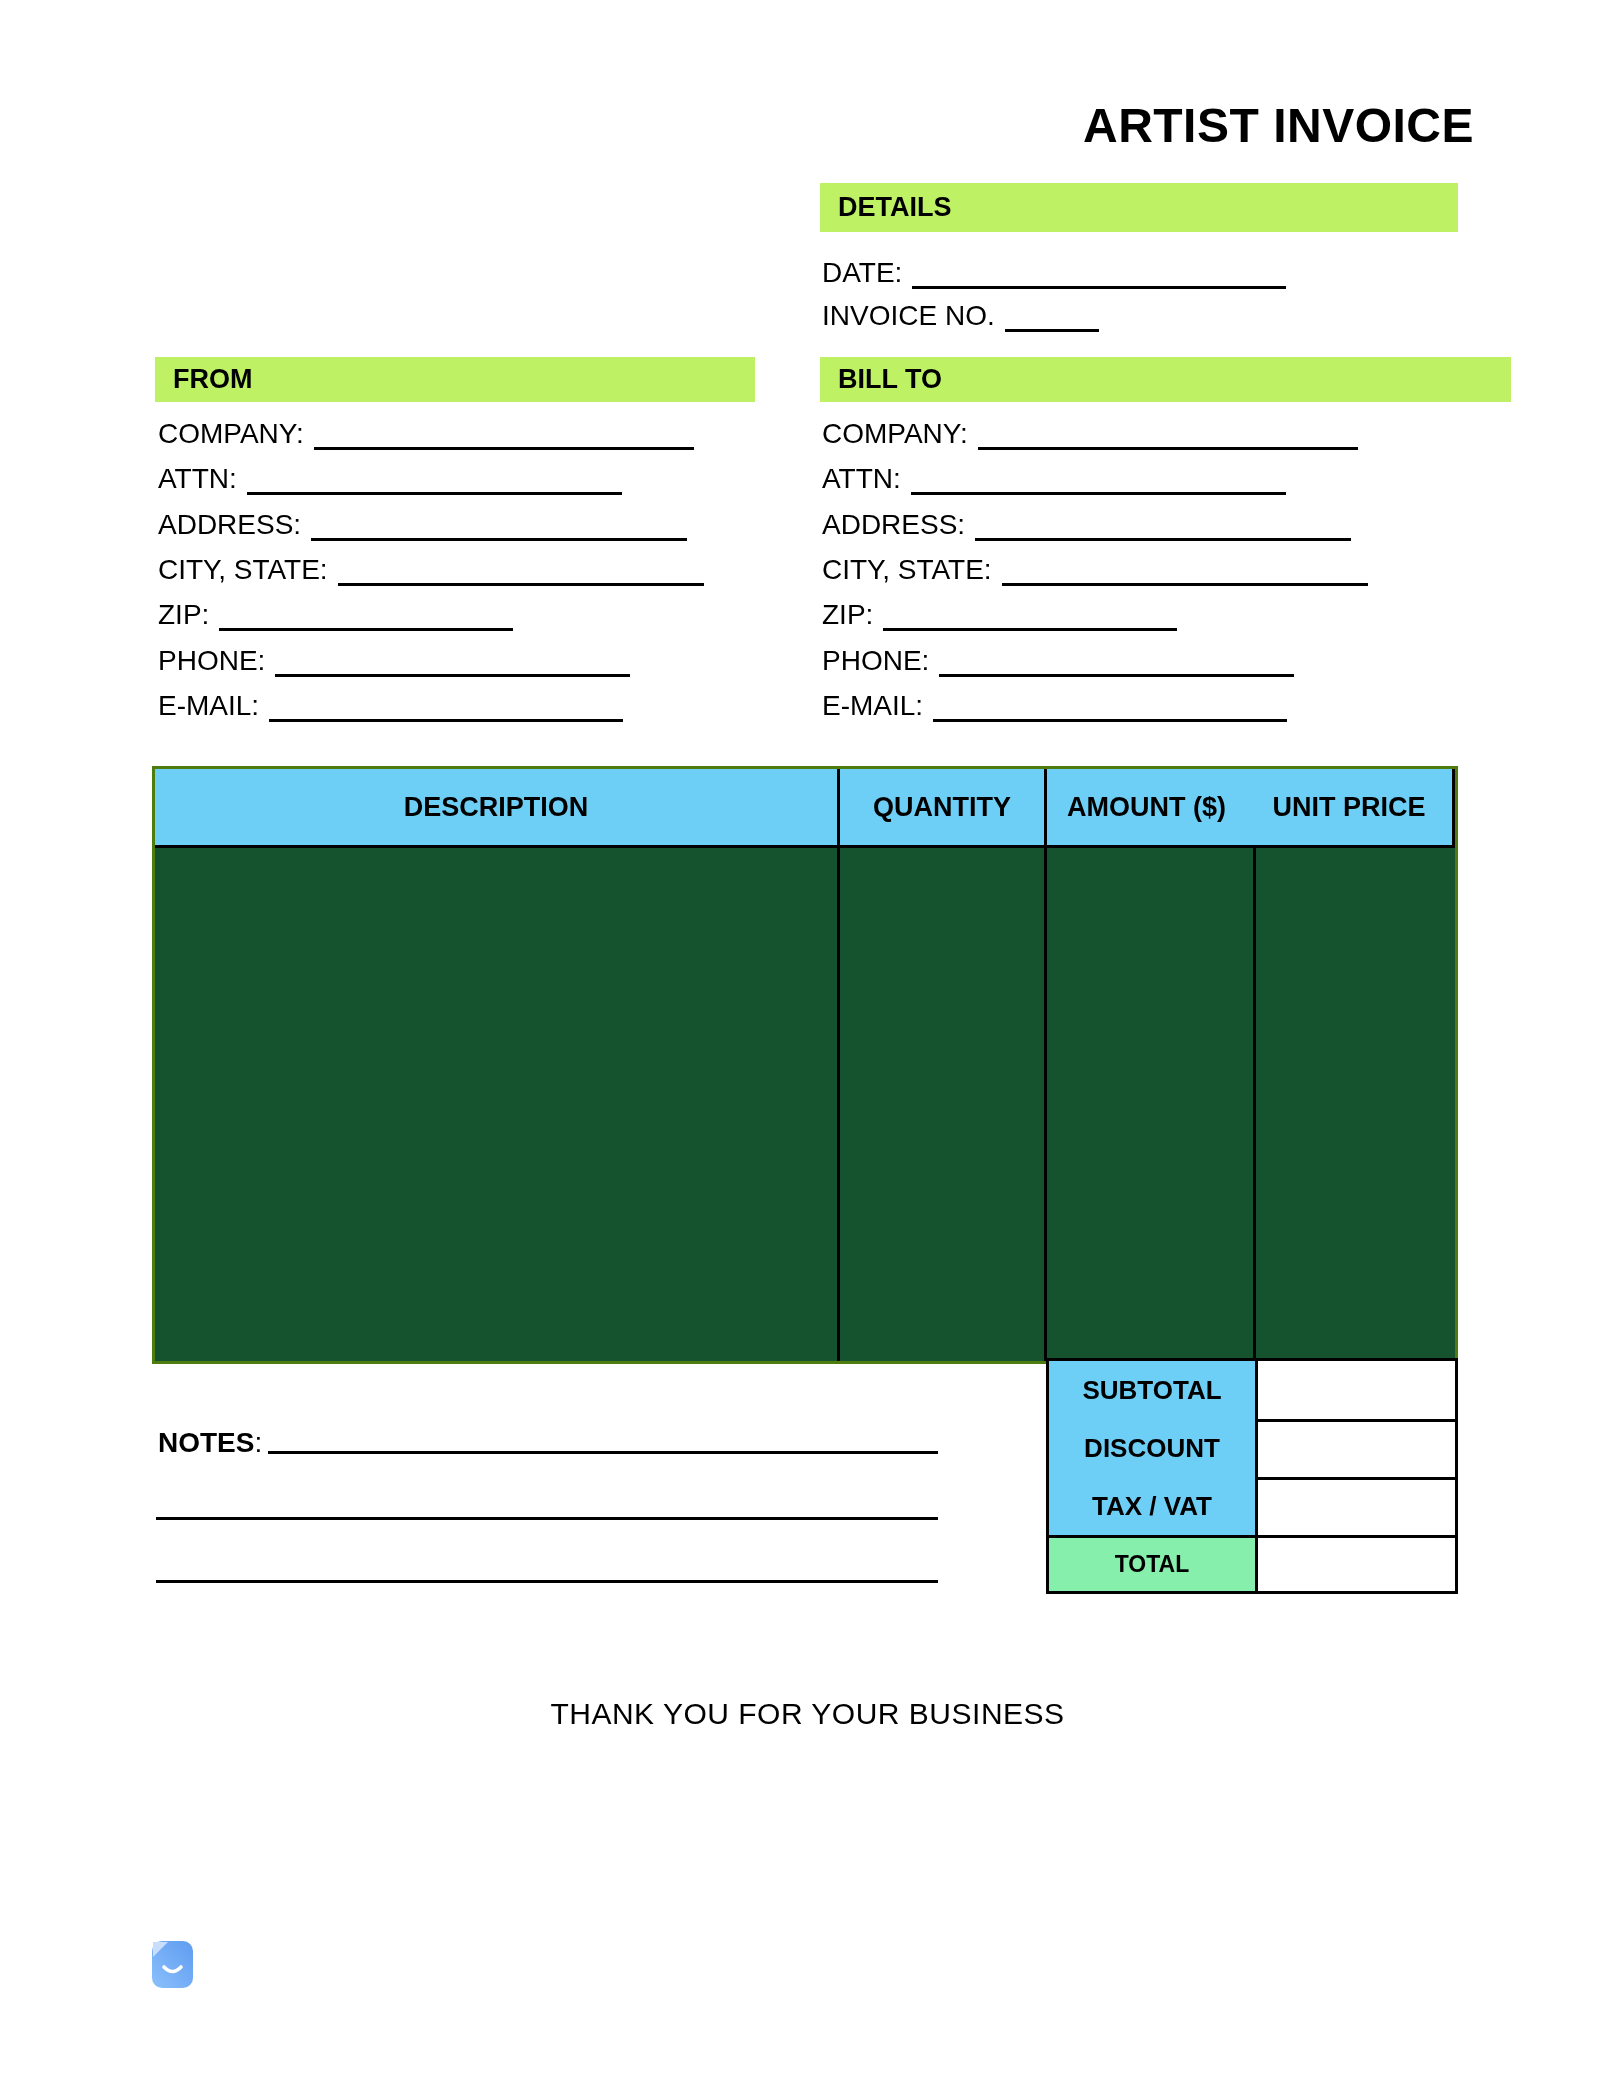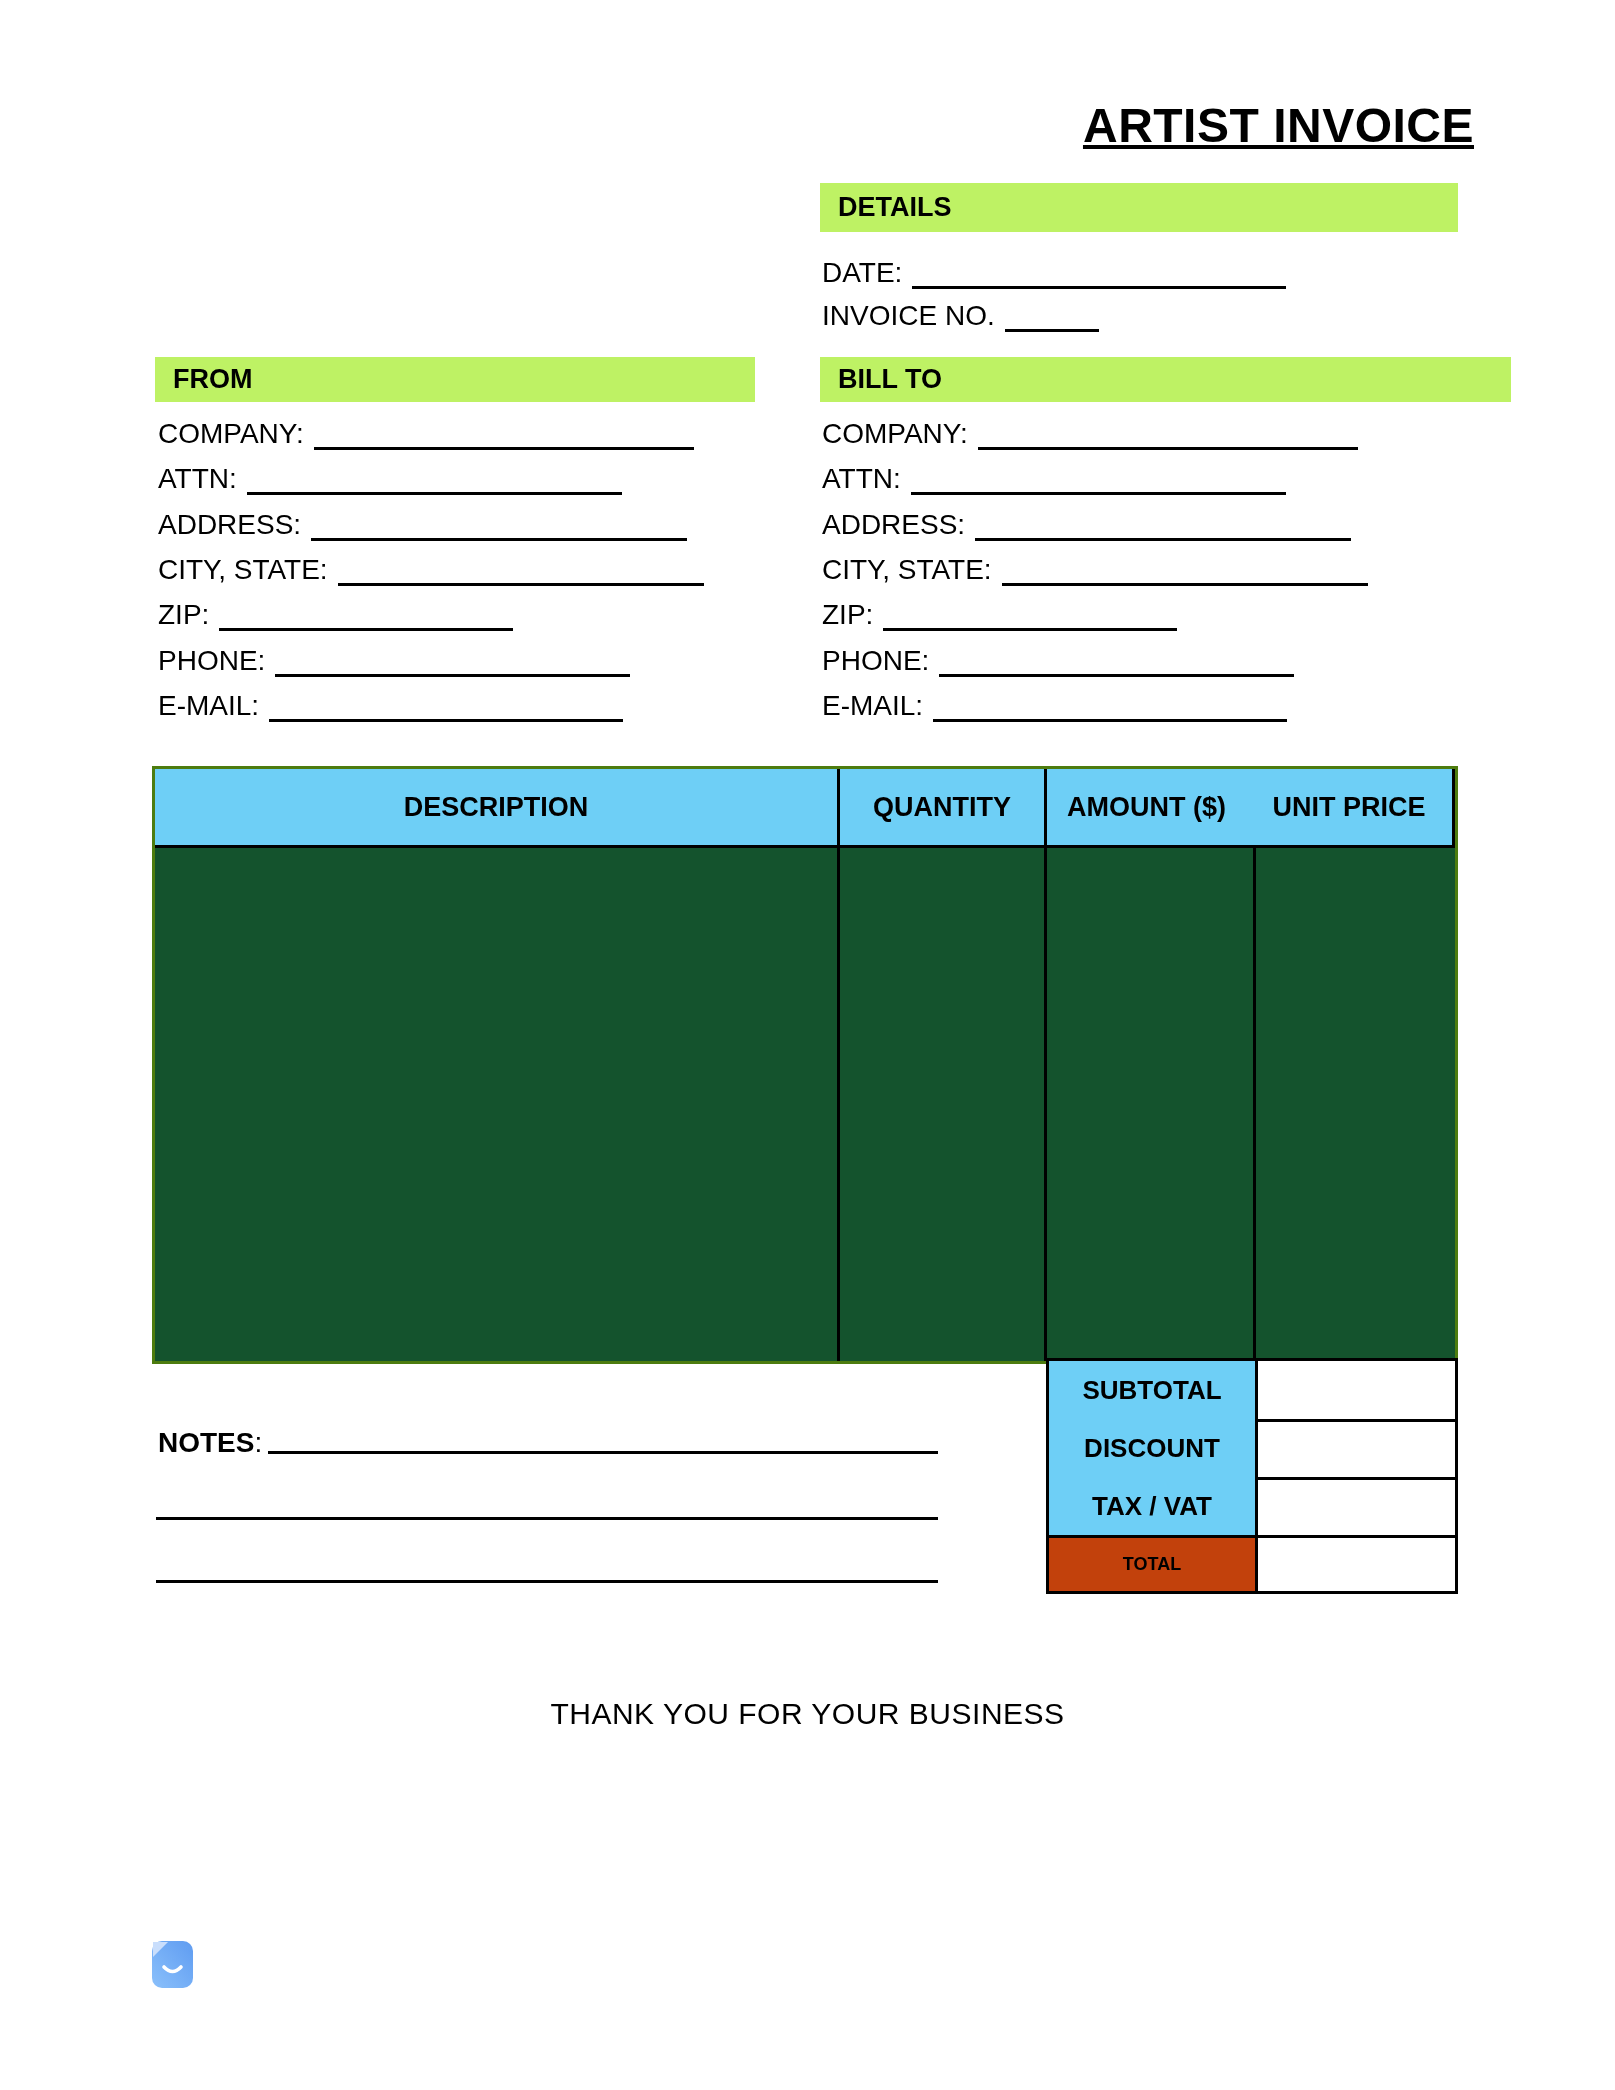--- a/index.html
+++ b/index.html
@@ -5,21 +5,21 @@
   html,body{margin:0;padding:0;}
   body{
     width:1615px;height:2090px;position:relative;background:#ffffff;
     font-family:"Liberation Sans", sans-serif;color:#000;
     -webkit-font-smoothing:antialiased;
   }
 
   
   .title{
     position:absolute;top:98px;right:141px;
-    font-size:48px;font-weight:bold;letter-spacing:0.5px;white-space:nowrap;text-decoration:underline;
+    font-size:48px;font-weight:bold;letter-spacing:0.5px;white-space:nowrap;
   }
 
   
   .bar{
     position:absolute;background:#bef264;
     display:flex;align-items:center;
     font-size:27px;font-weight:bold;
   }
   .bar span{padding-left:18px;}
   .bar-details{left:820px;top:183px;width:638px;height:49px;}
@@ -60,23 +60,23 @@
     display:grid;grid-template-columns:206px 1fr;grid-template-rows:58px 58px 58px 56px;
     border:3px solid #000;box-sizing:border-box;background:#fff;
   }
   .tl-block{
     grid-column:1;grid-row:1/4;background:#6ECFF6;
     display:flex;flex-direction:column;
   }
   .tl-block .tlab{flex:1;display:flex;align-items:center;justify-content:center;
     font-size:26px;font-weight:bold;}
   .tl-total{
-    grid-column:1;grid-row:4;background:#c2410c;border-top:3px solid #000;
+    grid-column:1;grid-row:4;background:#86efac;border-top:3px solid #000;
     display:flex;align-items:center;justify-content:center;
-    font-size:18px;font-weight:bold;box-sizing:border-box;
+    font-size:23px;font-weight:bold;box-sizing:border-box;
   }
   .ta{grid-column:2;border-left:3px solid #000;box-sizing:border-box;}
   .ta.r2,.ta.r3,.ta.r4{border-top:3px solid #000;}
 
   
   .notes-label{
     position:absolute;left:158px;top:1428px;
     font-size:28px;line-height:30px;white-space:nowrap;
   }
   .notes-label .nb{font-weight:bold;}

